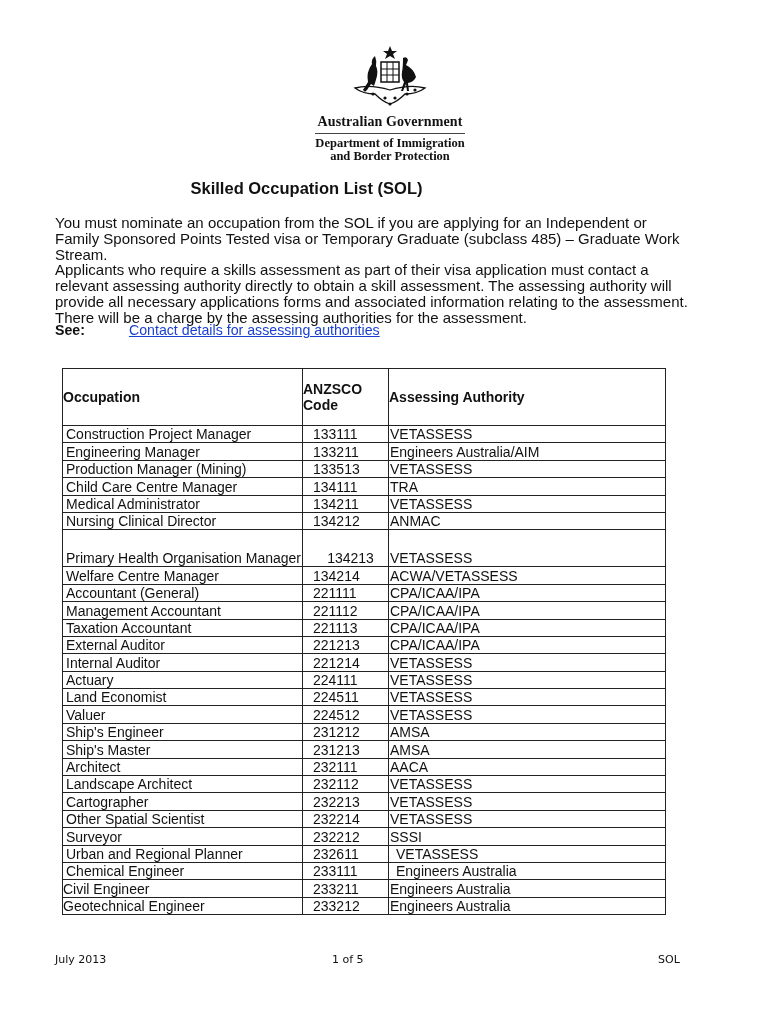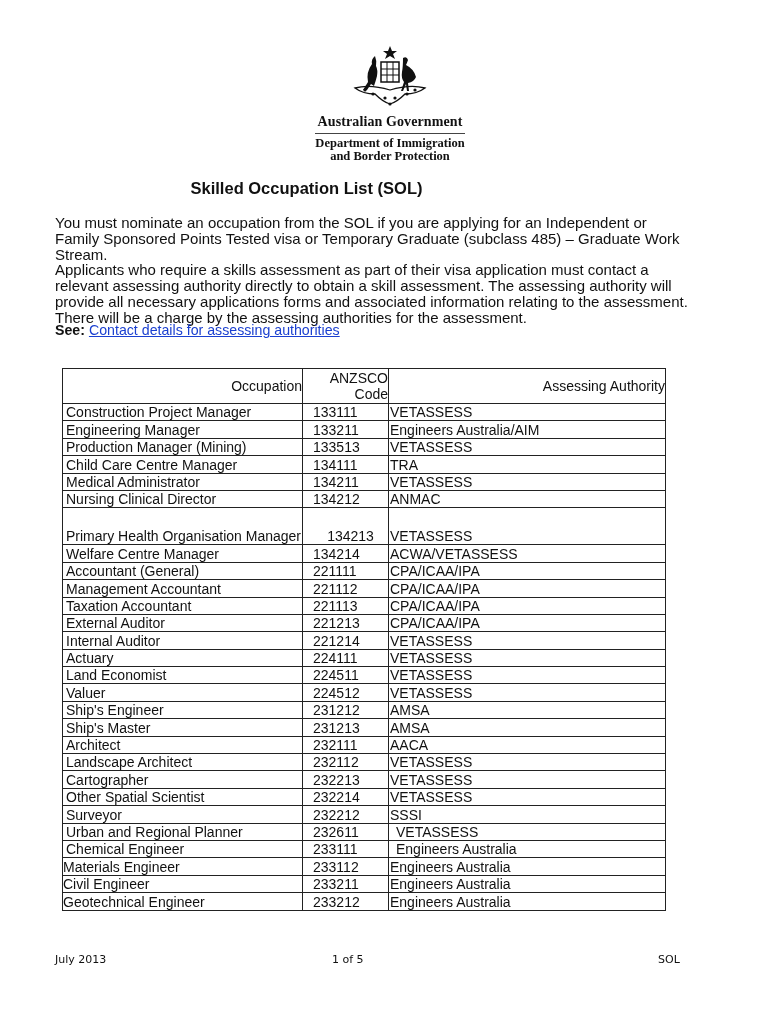--- a/index.html
+++ b/index.html
@@ -10,25 +10,25 @@
   .gov-name { font-family: "Liberation Serif", serif; font-weight: bold; font-size: 14px; margin-top: 2px; letter-spacing: 0.1px; }
   .gov-rule { width: 150px; height: 1px; background: #444; margin: 3px auto 3px auto; }
   .dept { font-family: "Liberation Serif", serif; font-weight: bold; font-size: 12.5px; line-height: 13px; }
   .title { position: absolute; top: 179px; left: 0; width: 613px; text-align: center;
            font-weight: bold; font-size: 16.5px; }
   .para { position: absolute; left: 55px; width: 640px; font-size: 15px; line-height: 16px; }
   .p1 { top: 215px; }
   .p2 { top: 262px; }
   .see { position: absolute; left: 55px; top: 322px; font-size: 14.2px; line-height: 16px; }
   .see b { font-weight: bold; }
-  .see a { color: #1a3fd0; text-decoration: underline; }
+  .see a { color: #1a3fd0; text-decoration: underline; margin-left: 40px; }
   table.sol { position: absolute; left: 62px; top: 368px; width: 604px; border-collapse: collapse;
               font-size: 14px; }
   table.sol th, table.sol td { border: 1px solid #222; padding: 0 0 0 3px; line-height: 16px; vertical-align: bottom; }
-  table.sol th { font-weight: normal; text-align: right; font-size: 14px; padding: 1px 0; vertical-align: middle; }
+  table.sol th { font-weight: bold; text-align: left; font-size: 14px; padding: 12px 0; vertical-align: middle; }
   table.sol th.c1 { width: 239px; }
   table.sol th.c2 { width: 85px; }
   table.sol td { height: 16.4px; white-space: nowrap; }
   table.sol td.code { padding-left: 10px; }
   table.sol td.auth { padding-left: 1px; }
   table.sol td.indent-none { padding-left: 0; }
   table.sol td.extra { padding-left: 7px; }
   table.sol td.code.center { text-align: center; }
   table.sol tr.tall td { height: 36px; white-space: normal; }
   .footer { position: absolute; top: 953px; font-family: "DejaVu Sans", sans-serif; font-size: 11px; color: #111; }
@@ -209,25 +209,20 @@
         <td class="occ">Urban and Regional Planner</td>
         <td class="code">232611</td>
         <td class="auth extra">VETASSESS</td>
       </tr>
       <tr>
         <td class="occ">Chemical Engineer</td>
         <td class="code">233111</td>
         <td class="auth extra">Engineers Australia</td>
       </tr>
       <tr>
-        <td class="occ indent-none">Materials Engineer</td>
-        <td class="code">233112</td>
-        <td class="auth">Engineers Australia</td>
-      </tr>
-      <tr>
         <td class="occ indent-none">Civil Engineer</td>
         <td class="code">233211</td>
         <td class="auth">Engineers Australia</td>
       </tr>
       <tr>
         <td class="occ indent-none">Geotechnical Engineer</td>
         <td class="code">233212</td>
         <td class="auth">Engineers Australia</td>
       </tr>
     </tbody>

